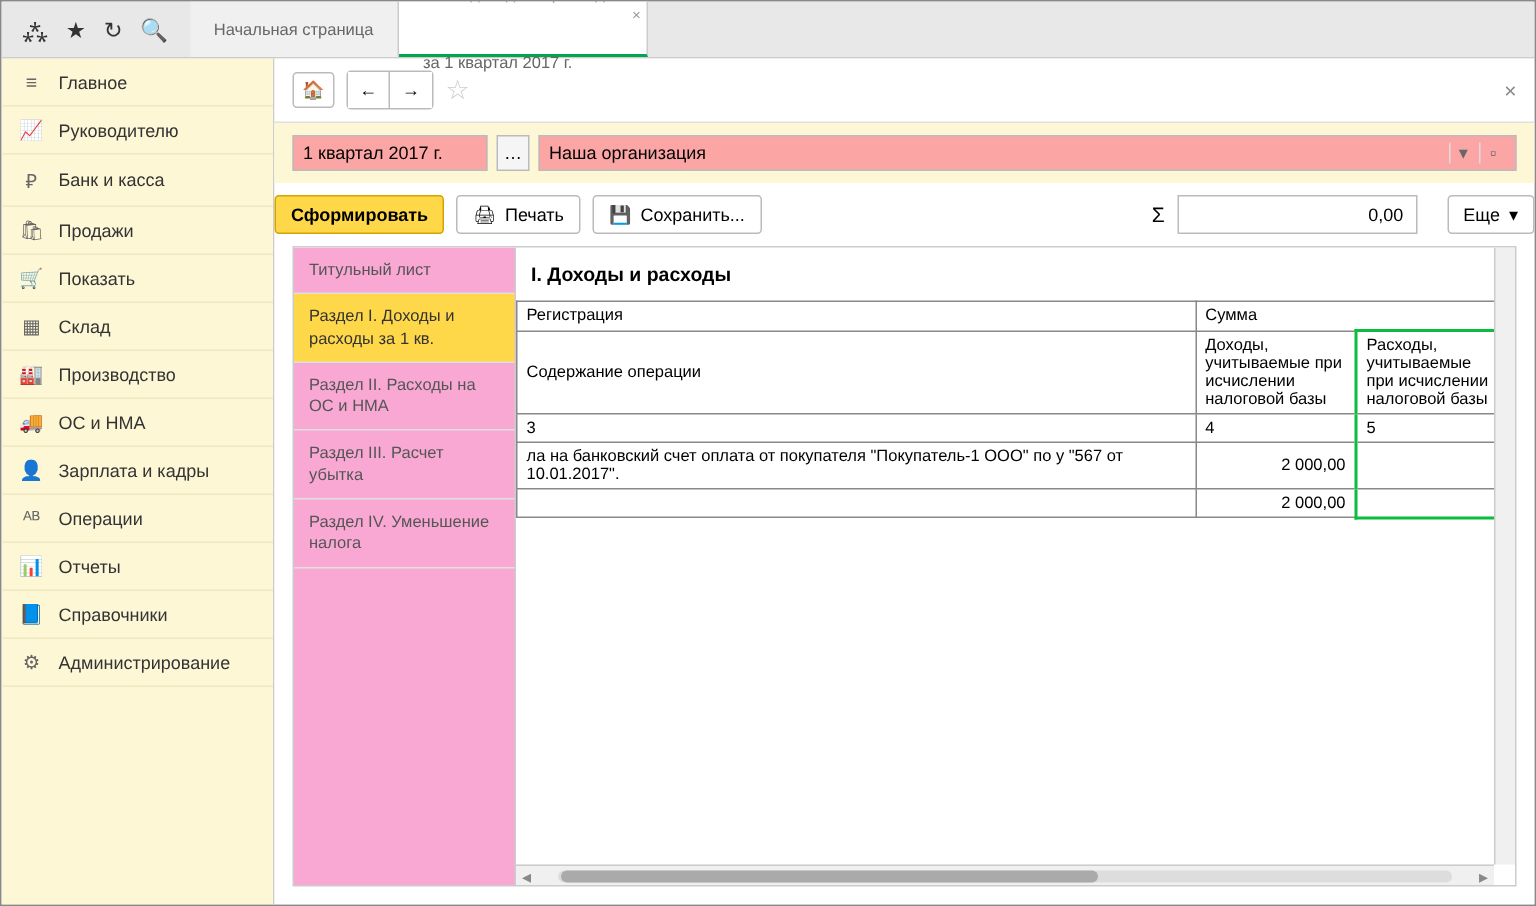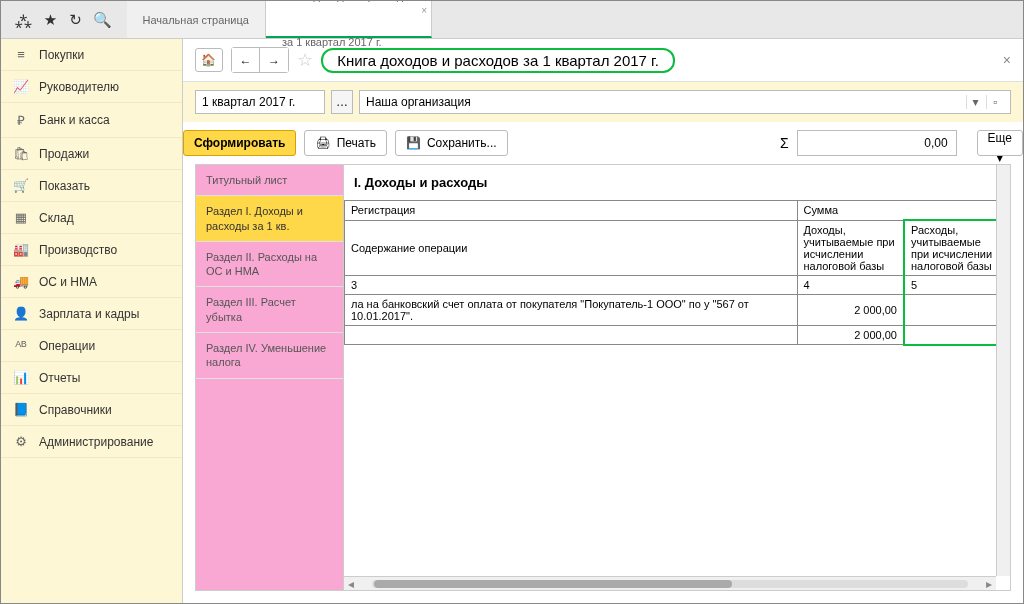--- a/index.html
+++ b/index.html
@@ -15,21 +15,21 @@
 .sidebar { width: 182px; background: #fef7d6; border-right: 1px solid #ccc; }
 .sidebar-item { display: flex; align-items: center; padding: 8px 12px; border-bottom: 1px solid #f0e8c0; cursor: pointer; gap: 10px; }
 .sidebar-item .icon { width: 16px; text-align: center; color: #666; font-size: 13px; }
 .sidebar-item .label { color: #333; font-size: 12px; }
 .content { flex: 1; background: #fff; display: flex; flex-direction: column; }
 .header-row { padding: 8px 12px; display: flex; align-items: center; gap: 8px; border-bottom: 1px solid #e0e0e0; }
 .nav-btn { width: 28px; height: 24px; border: 1px solid #bbb; background: #fff; border-radius: 3px; display: flex; align-items: center; justify-content: center; cursor: pointer; font-size: 12px; }
 .title-highlight { border: 2px solid #0bbd3f; border-radius: 12px; padding: 2px 14px; font-size: 15px; }
 .close-x { margin-left: auto; font-size: 14px; color: #888; cursor: pointer; }
 .params-row { background: #fef7d6; padding: 8px 12px; display: flex; gap: 6px; align-items: center; }
-.param-input { height: 24px; border: 1px solid #bbb; background: #ffffff; padding: 2px 6px; display: flex; align-items: center; }
+.param-input { height: 24px; border: 1px solid #bbb; background: #fca5a5; padding: 2px 6px; display: flex; align-items: center; }
 .param-input.period { width: 130px; }
 .param-dots { width: 22px; height: 24px; border: 1px solid #bbb; background: #f5f5f5; text-align: center; line-height: 22px; cursor: pointer; }
 .param-input.org { flex: 1; display: flex; justify-content: space-between; }
 .org-btns { display: flex; gap: 2px; }
 .org-btns span { width: 18px; text-align: center; cursor: pointer; color: #666; border-left: 1px solid #ddd; }
 .toolbar-row { padding: 8px 0; display: flex; gap: 8px; align-items: center; }
 .btn { height: 26px; border: 1px solid #bbb; background: #fff; border-radius: 3px; padding: 0 10px; display: flex; align-items: center; gap: 6px; cursor: pointer; font-size: 12px; }
 .btn.primary { background: #ffd84a; border-color: #d4a300; font-weight: bold; }
 .btn .icon { font-size: 12px; }
 .sum-box { margin-left: auto; display: flex; align-items: center; gap: 8px; }
@@ -69,21 +69,21 @@
       <span>за 1 квартал 2017 г.</span>
       <span class="close">×</span>
     </div>
   </div>
 </div>
 
 <div class="main-area">
   <div class="sidebar">
     <div class="sidebar-item">
         <span class="icon">≡</span>
-        <span class="label">Покупки</span>
+        <span class="label">Главное</span>
       </div>
     <div class="sidebar-item">
         <span class="icon">📈</span>
         <span class="label">Руководителю</span>
       </div>
     <div class="sidebar-item">
         <span class="icon">₽</span>
         <span class="label">Банк и касса</span>
       </div>
     <div class="sidebar-item">
@@ -129,21 +129,20 @@
   </div>
 
   <div class="content">
     <div class="header-row">
       <div class="nav-btn">🏠</div>
       <div style="display:flex;border:1px solid #bbb;border-radius:3px;">
         <div class="nav-btn" style="border:none;border-right:1px solid #bbb;border-radius:0">←</div>
         <div class="nav-btn" style="border:none;border-radius:0">→</div>
       </div>
       <span style="color:#ccc;font-size:18px;">☆</span>
-      <span class="title-highlight">Книга доходов и расходов за 1 квартал 2017 г.</span>
       <span class="close-x">×</span>
     </div>
 
     <div class="params-row">
       <div class="param-input period">
           <span>1 квартал 2017 г.</span>
         </div>
       <div class="param-dots">…</div>
       <div class="param-input org">
         <span>Наша организация</span>
@@ -165,21 +164,21 @@
       <div class="btn">
           <span class="icon">💾</span>
           <span>Сохранить...</span>
         </div>
       <div class="sum-box">
         <span class="sigma">Σ</span>
         <div class="sum-input">
             <span>0,00</span>
           </div>
       </div>
-      <div class="btn" style="margin-left:12px;flex-direction:column;">
+      <div class="btn" style="margin-left:12px;">
           <span>Еще</span>
           <span>▾</span>
         </div>
     </div>
 
     <div class="report-area">
       <div class="sections">
         <div class="section-item">Титульный лист</div>
         <div class="section-item active">Раздел I. Доходы и расходы за 1 кв.</div>
         <div class="section-item">Раздел II. Расходы на ОС и НМА</div>

